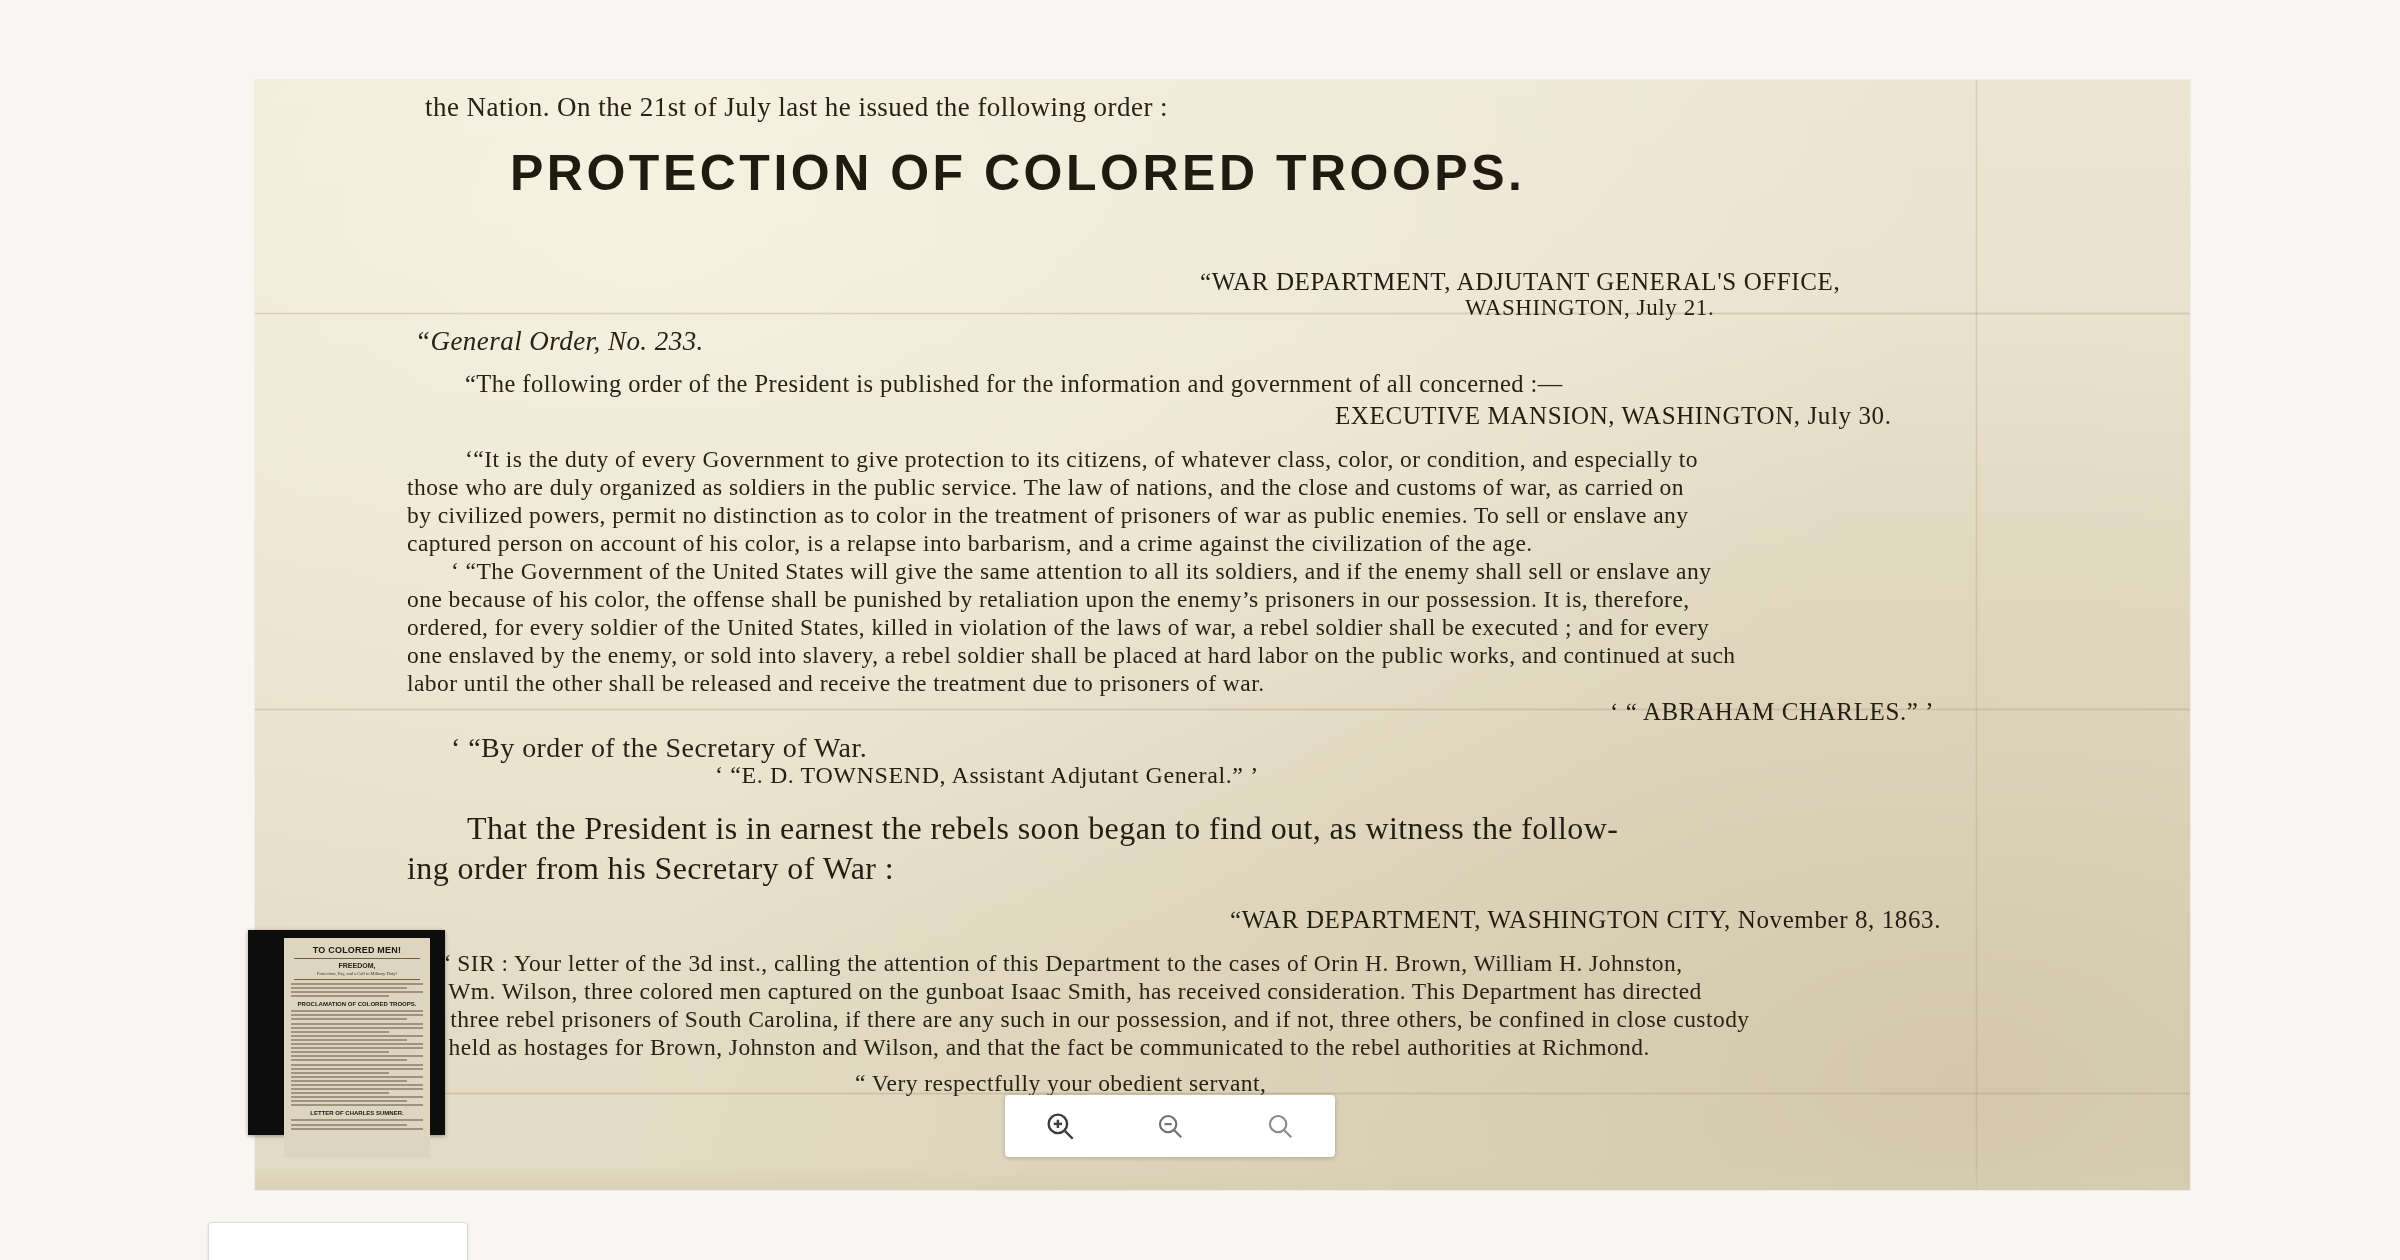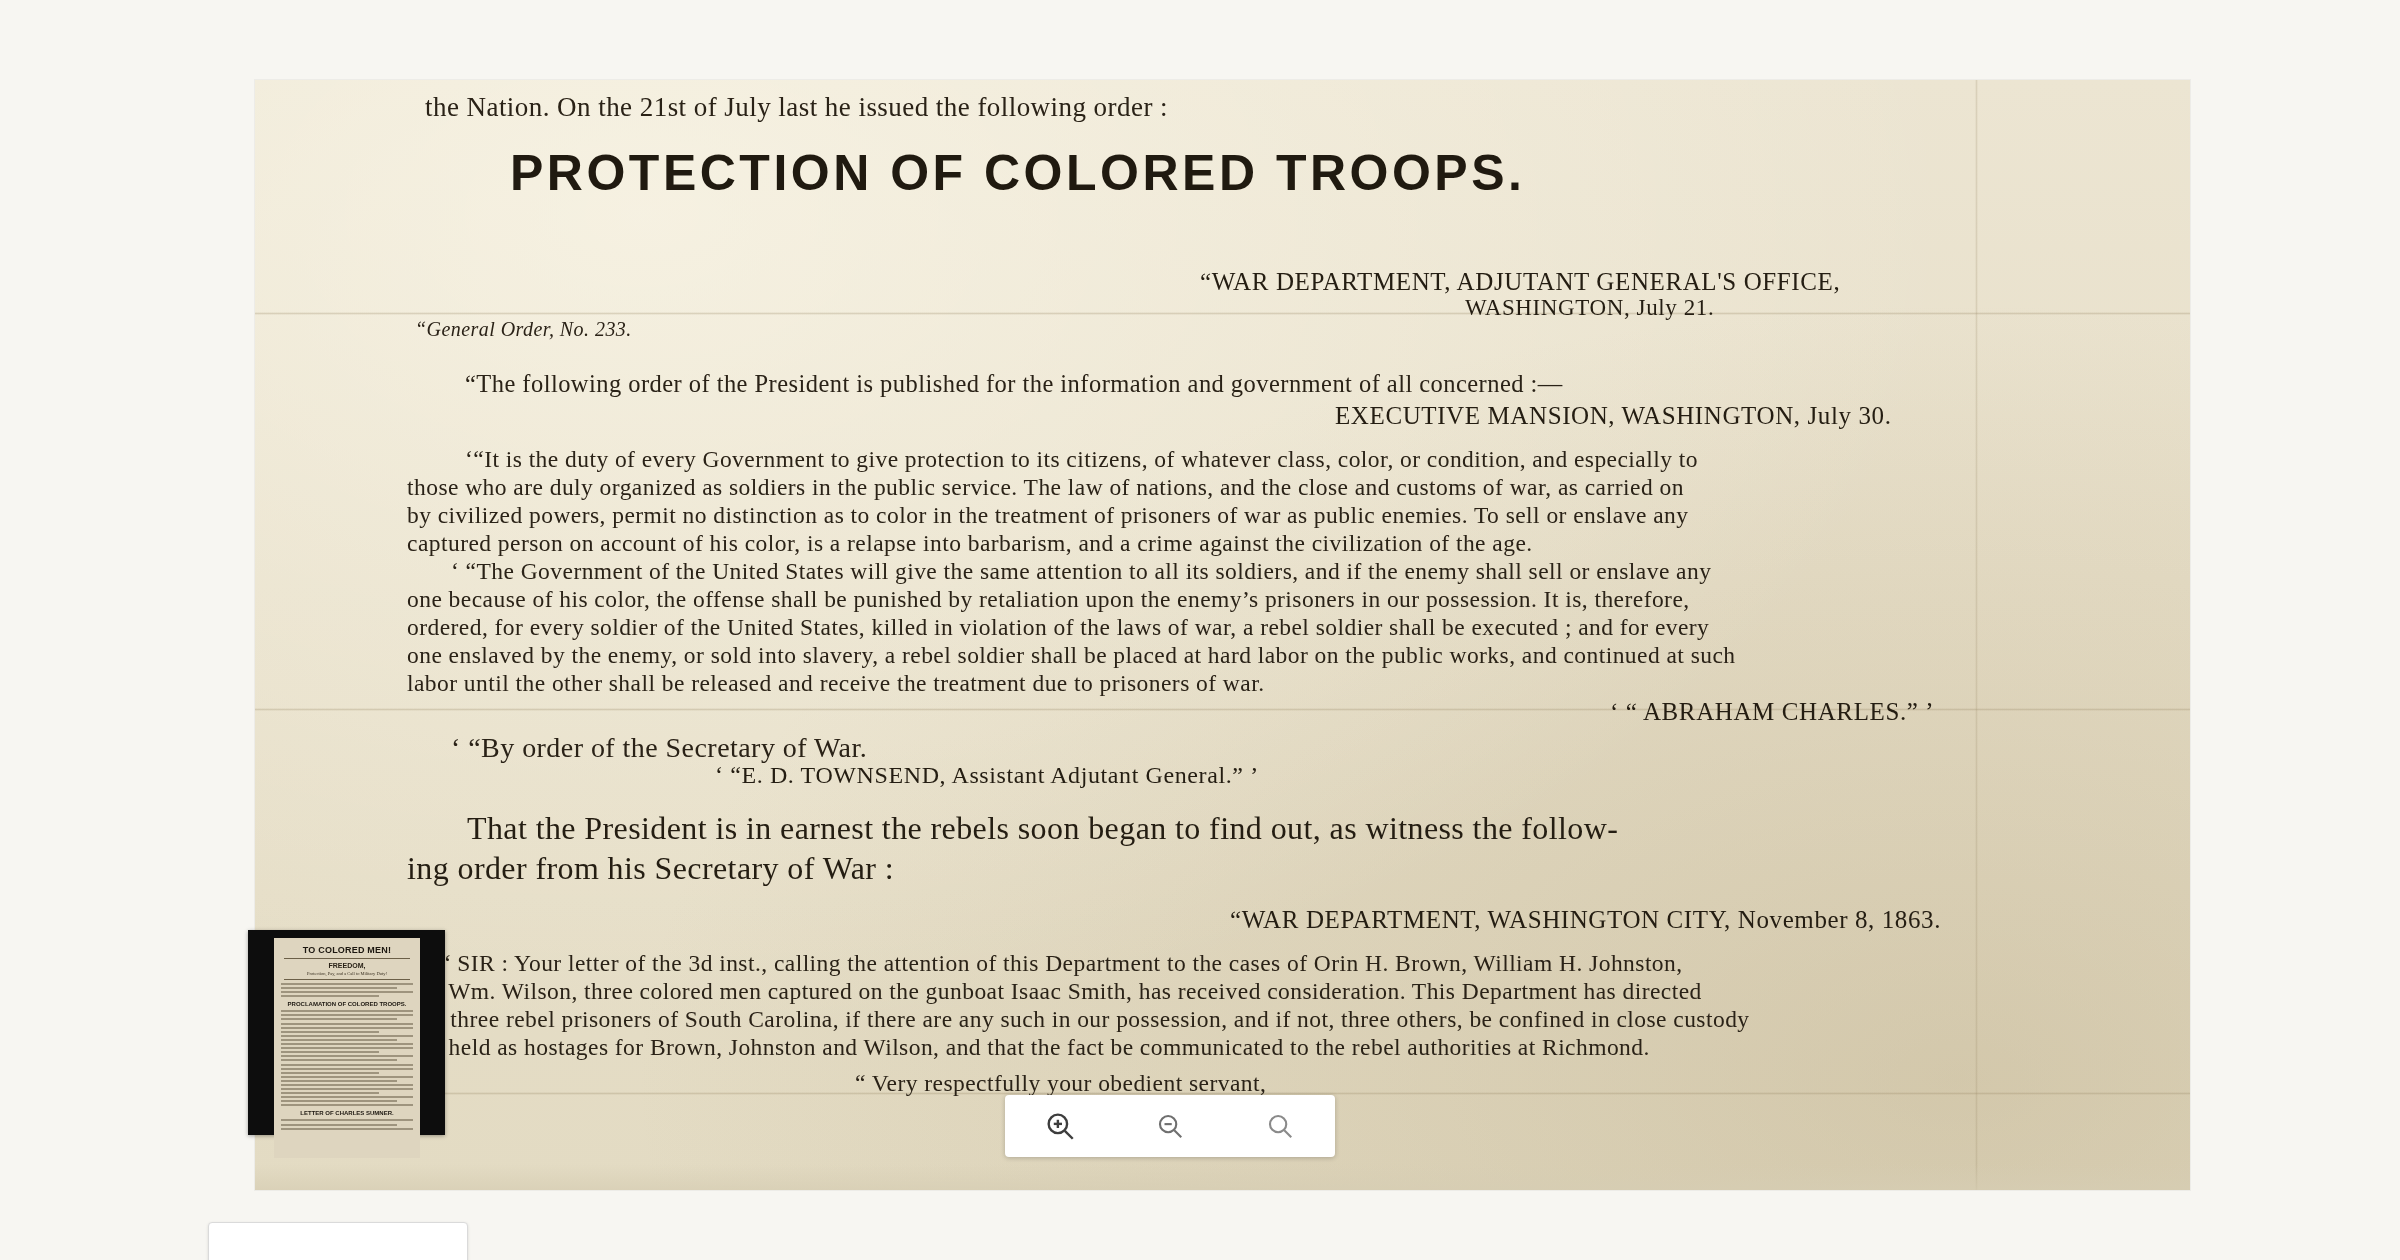--- a/index.html
+++ b/index.html
@@ -117,21 +117,21 @@
     left: 248px;
     top: 930px;
     width: 197px;
     height: 205px;
     background: #0d0d0d;
     padding: 0;
     box-shadow: 0 1px 4px rgba(0,0,0,0.35);
   }
   .thumb-inner {
     position: absolute;
-    left: 26px; top: 8px;
+    left: 36px; top: 8px;
     width: 146px; height: 220px;
     background: #ded5bf;
     overflow: hidden;
   }
   .t-title {
     margin: 7px 0 1px 0;
     text-align: center;
     font-family: "Liberation Sans", sans-serif;
     font-weight: bold;
     font-size: 9px;
@@ -244,21 +244,21 @@
 
     <div class="doc">
 
       <div class="line body-line" style="left:170px; top:12px; font-size:27px;text-align:center;">the Nation.    On the 21st of July last he issued the following order :</div>
 
       <div class="line headline" style="left:255px; top:64px;">PROTECTION   OF   COLORED   TROOPS.</div>
 
       <div class="line smallcaps sc-big" style="left:945px; top:188px;">“WAR DEPARTMENT, ADJUTANT GENERAL'S OFFICE,</div>
       <div class="line smallcaps" style="left:1210px; top:215px;">WASHINGTON, July 21.</div>
 
-      <div class="line body-line italic" style="left:160px; top:238px; font-size:20px;">“General Order, No. 233.</div>
+      <div class="line body-line italic" style="left:160px; top:246px; font-size:27px;">“General Order, No. 233.</div>
 
       <div class="line body-line" style="left:210px; top:290px; font-size:24.5px;">“The following order of the President is published for the information and government of all concerned :—</div>
 
       <div class="line smallcaps sc-big" style="left:1080px; top:322px;">EXECUTIVE MANSION, WASHINGTON, July 30.</div>
 
       <div class="line body-line" style="left:210px; top:366px;">‘“It is the duty of every Government to give protection to its citizens, of whatever class, color, or condition, and especially to</div>
       <div class="line body-line" style="left:152px; top:394px;">those who are duly organized as soldiers in the public service.   The law of nations, and the close and customs of war, as carried on</div>
       <div class="line body-line" style="left:152px; top:422px;">by civilized powers, permit no distinction as to color in the treatment of prisoners of war as public enemies.   To sell or enslave any</div>
       <div class="line body-line" style="left:152px; top:450px;">captured person on account of his color, is a relapse into barbarism, and a crime against the civilization of the age.</div>
 

